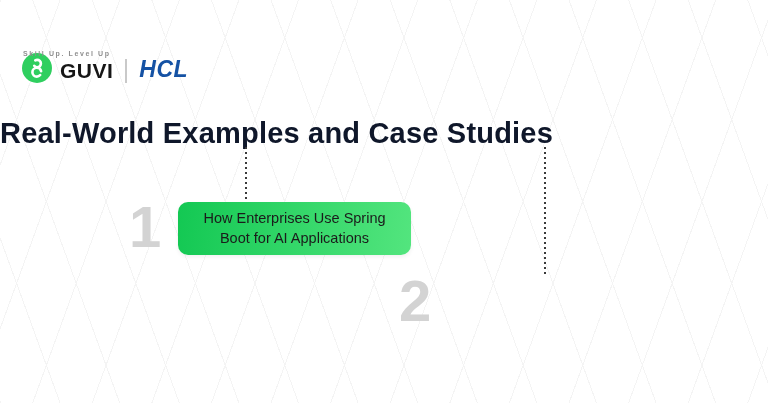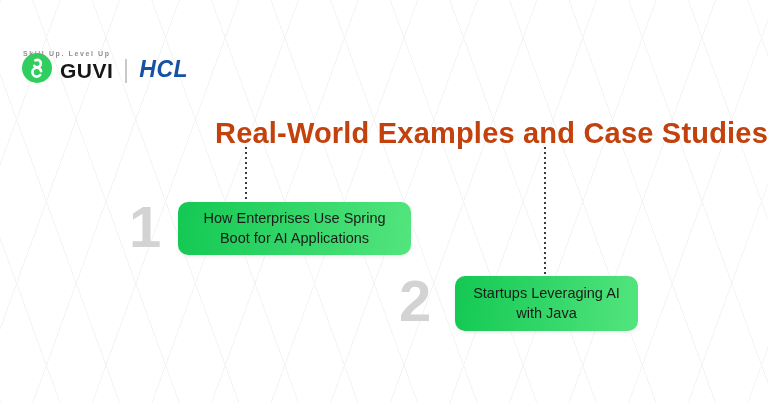--- a/index.html
+++ b/index.html
@@ -33,24 +33,23 @@
   }
   .tagline{
     position:absolute;left:23px;top:50px;
     font-size:7px;font-weight:bold;letter-spacing:1.6px;color:#8f8f8f;
     white-space:nowrap;
   }
 
   
   .title{
     position:absolute;left:0;right:0;top:98px;
-    text-align:right;
-    font-size:29px;font-weight:bold;color:#c2410c;
+    text-align:left;
+    font-size:29px;font-weight:bold;color:#0f172a;
     letter-spacing:0.2px;
-    padding-left:40px;
   }
 
   
   .connector{
     position:absolute;width:2px;
     background:repeating-linear-gradient(to bottom,#3a3a3a 0 2px,transparent 2px 5px);
   }
   .connector-1{left:245px;top:147px;height:56px;}
   .connector-2{left:544px;top:147px;height:130px;}
 
@@ -100,17 +99,14 @@
 
   <div class="connector connector-1"></div>
   <div class="connector connector-2"></div>
 
   <div class="step-number step-number-1">1</div>
   <div class="step-card step-card-1">
     <span>How Enterprises Use Spring Boot for AI Applications</span>
   </div>
 
   <div class="step-number step-number-2">2</div>
-  <div class="step-card step-card-2">
-    <span>Startups Leveraging AI with Java</span>
-  </div>
 
 </div>
 
 </body></html>

